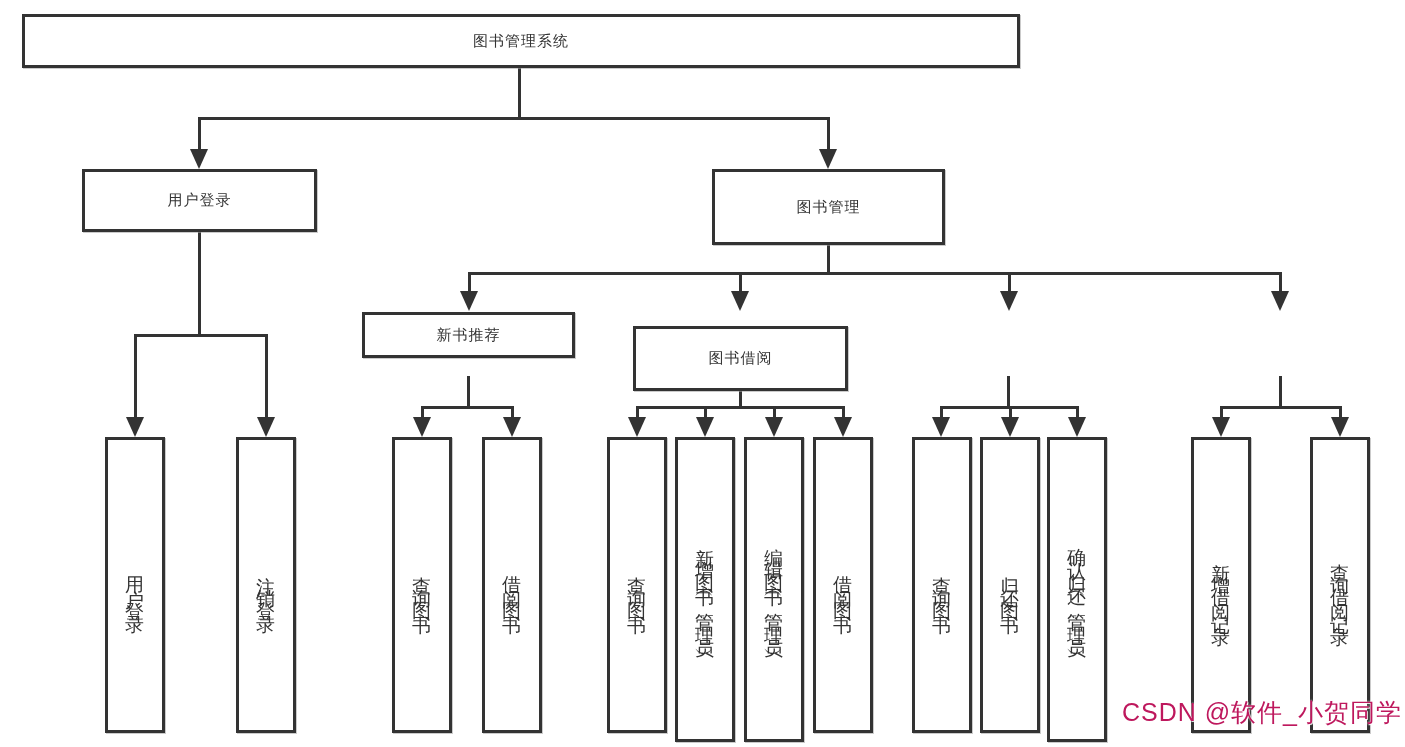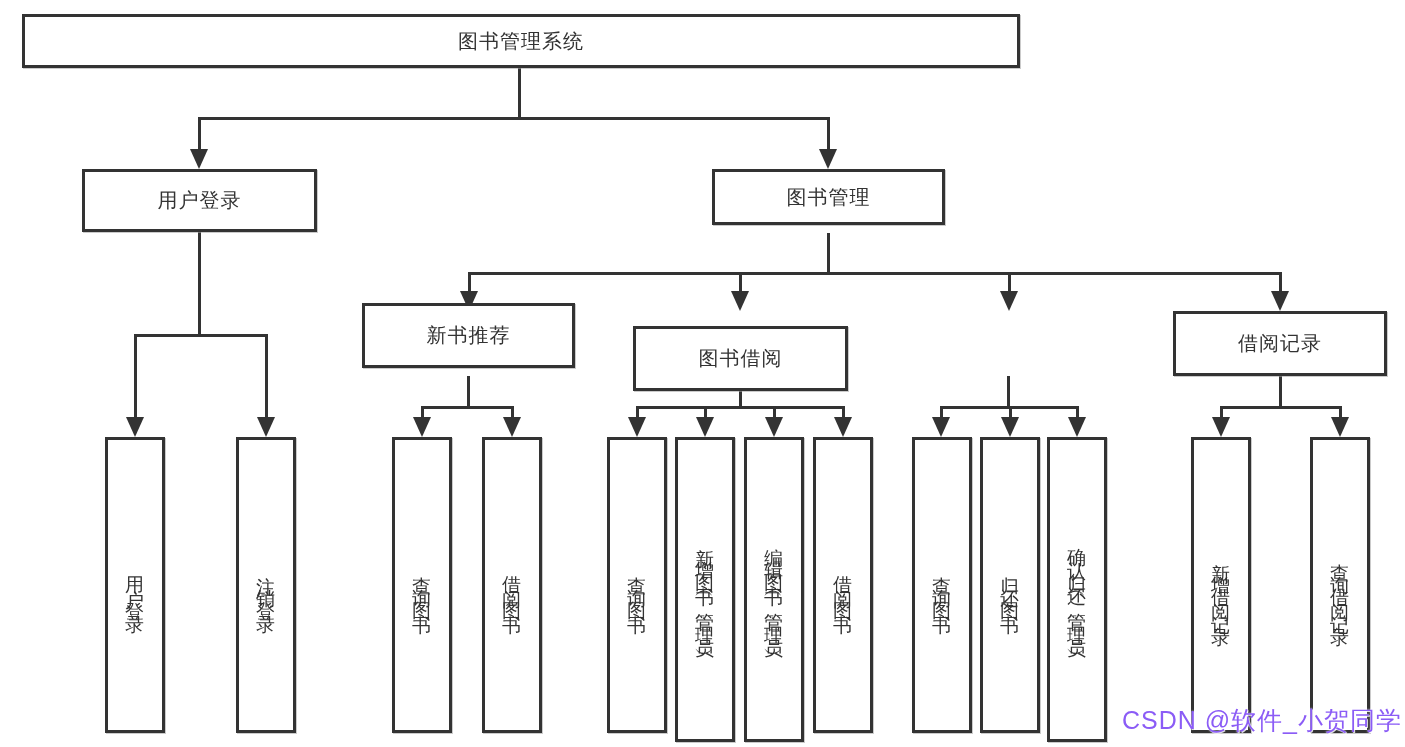--- a/index.html
+++ b/index.html
@@ -7,76 +7,75 @@
     position:relative;width:1405px;height:747px;background:#ffffff;
     font-family:"Liberation Sans","DejaVu Sans",sans-serif;color:#333333;
     overflow:hidden;
   }
   .node{
     position:absolute;box-sizing:border-box;background:#ffffff;
     border:3px solid #333333;display:flex;align-items:center;justify-content:center;
     box-shadow:1px 1px 0 rgba(160,160,160,.55);
     z-index:2;
   }
-  .node-h{font-size:20px;letter-spacing:1px;}
+  .node-h{font-size:15px;letter-spacing:1px;}
   .node-v{
     font-size:19px;writing-mode:vertical-rl;letter-spacing:13px;
     line-height:1;padding-top:4px;
   }
   .vl{position:absolute;width:3px;background:#333333;z-index:1;}
   .hl{position:absolute;height:3px;background:#333333;z-index:1;}
   .arrow{
     position:absolute;width:0;height:0;z-index:1;
     border-left:9px solid transparent;border-right:9px solid transparent;
     border-top:20px solid #333333;
   }
   .watermark{
-    position:absolute;right:3px;bottom:10px;z-index:5;
-    font-size:25px;color:#8b5cf6;letter-spacing:1px;
+    position:absolute;right:3px;bottom:18px;z-index:5;
+    font-size:25px;color:#be185d;letter-spacing:1px;
     text-shadow:0 0 2px #ffffff,1px 1px 0 rgba(255,255,255,.8);
   }
 </style>
 </head>
 <body>
 
 <div class="canvas">
 
   <div class="node node-h" style="left:22px;top:14px;width:998px;height:54px">图书管理系统</div>
 
   <div class="vl" style="left:518px;top:66px;height:53px"></div>
   <div class="hl" style="left:198px;top:117px;width:632px"></div>
   <div class="vl" style="left:198px;top:117px;height:36px"></div>
   <div class="arrow" style="left:190px;top:149px"></div>
   <div class="vl" style="left:827px;top:117px;height:36px"></div>
   <div class="arrow" style="left:819px;top:149px"></div>
 
   <div class="node node-h" style="left:82px;top:169px;width:235px;height:63px">用户登录</div>
-  <div class="node node-h" style="left:712px;top:169px;width:233px;height:56px">图书管理</div>
+  <div class="node node-h" style="left:712px;top:169px;width:233px;height:76px">图书管理</div>
 
   <div class="vl" style="left:198px;top:232px;height:104px"></div>
   <div class="hl" style="left:134px;top:334px;width:134px"></div>
   <div class="vl" style="left:134px;top:334px;height:86px"></div>
   <div class="arrow" style="left:126px;top:417px"></div>
   <div class="vl" style="left:265px;top:334px;height:86px"></div>
   <div class="arrow" style="left:257px;top:417px"></div>
 
   <div class="vl" style="left:827px;top:233px;height:41px"></div>
   <div class="hl" style="left:468px;top:272px;width:814px"></div>
   <div class="vl" style="left:468px;top:272px;height:22px"></div>
   <div class="arrow" style="left:460px;top:291px"></div>
   <div class="vl" style="left:739px;top:272px;height:22px"></div>
   <div class="arrow" style="left:731px;top:291px"></div>
   <div class="vl" style="left:1008px;top:272px;height:22px"></div>
   <div class="arrow" style="left:1000px;top:291px"></div>
   <div class="vl" style="left:1279px;top:272px;height:22px"></div>
   <div class="arrow" style="left:1271px;top:291px"></div>
 
-  <div class="node node-h" style="left:362px;top:303px;width:213px;height:65px">新书推荐</div>
+  <div class="node node-h" style="left:362px;top:312px;width:213px;height:46px">新书推荐</div>
   <div class="node node-h" style="left:633px;top:326px;width:215px;height:65px">图书借阅</div>
-  <div class="node node-h" style="left:1173px;top:311px;width:214px;height:65px">借阅记录</div>
 
   <div class="vl" style="left:467px;top:376px;height:32px"></div>
   <div class="hl" style="left:421px;top:406px;width:93px"></div>
   <div class="vl" style="left:421px;top:406px;height:14px"></div>
   <div class="arrow" style="left:413px;top:417px"></div>
   <div class="vl" style="left:511px;top:406px;height:14px"></div>
   <div class="arrow" style="left:503px;top:417px"></div>
 
   <div class="vl" style="left:739px;top:376px;height:32px"></div>
   <div class="hl" style="left:636px;top:406px;width:209px"></div>

